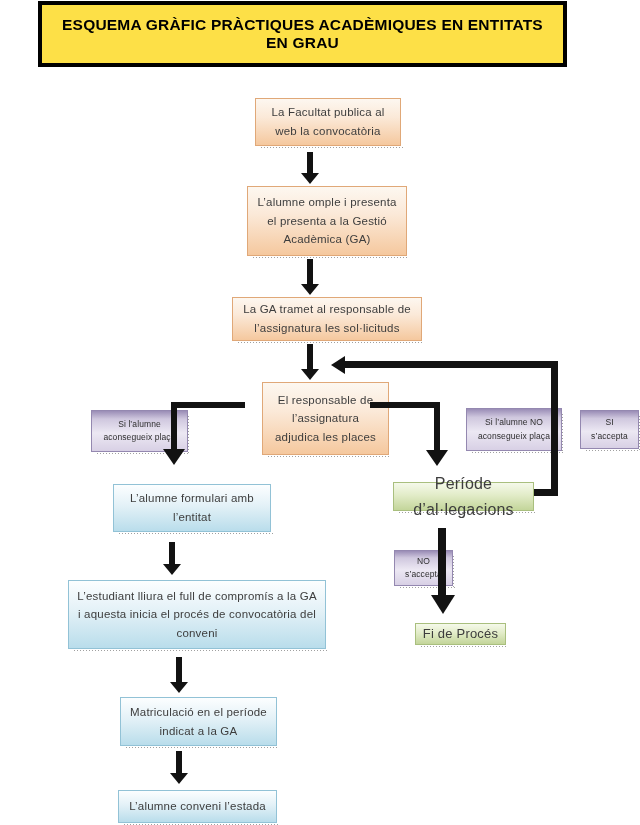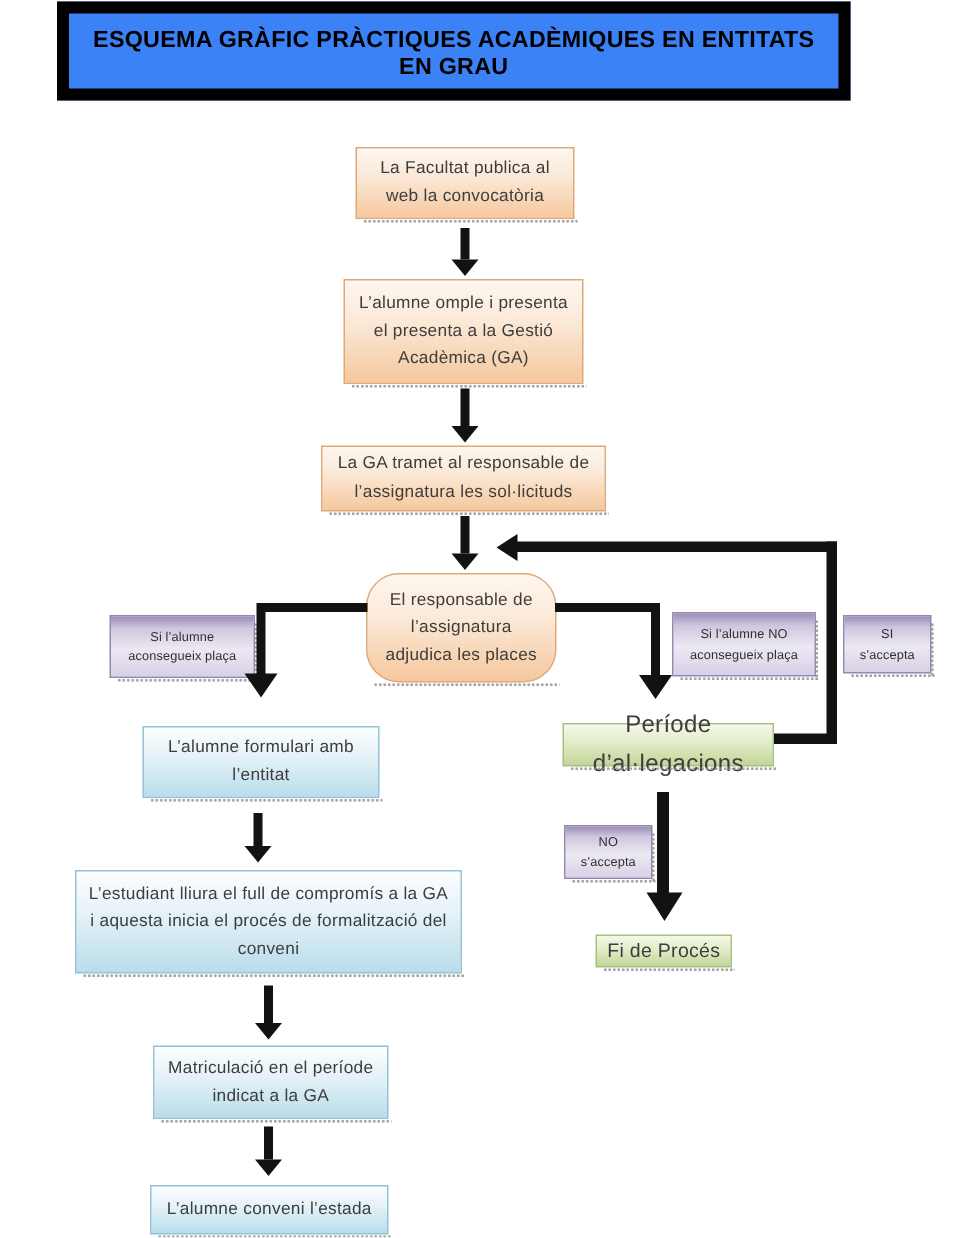--- a/index.html
+++ b/index.html
@@ -3,26 +3,26 @@
 <meta charset="utf-8">
 <style>
   html,body{margin:0;padding:0;background:#ffffff;}
   #stage{
     position:relative;width:640px;height:825px;background:#ffffff;
     font-family:"Liberation Sans", sans-serif;color:#3d3d3d;overflow:hidden;
   }
   .node{
     position:absolute;display:flex;align-items:center;justify-content:center;
     text-align:center;box-sizing:border-box;padding:3px 6px;
-    font-size:11.5px;line-height:1.62;letter-spacing:.2px;
+    font-size:11.5px;line-height:1.62;letter-spacing:.2px;margin-left:18px;
   }
   .title-box{
     position:absolute;left:38px;top:1px;width:529px;height:66px;
-    background:#3b82f6;border:8px solid #000000;box-sizing:border-box;
-    display:flex;flex-direction:column;justify-content:flex-start;
+    background:#fde047;border:4px solid #000000;box-sizing:border-box;
+    display:flex;flex-direction:column;justify-content:center;
     padding:9px 8px 10px 8px;text-align:center;color:#000;
     font-weight:bold;font-size:15.5px;letter-spacing:.2px;
   }
   .orange{
     background:linear-gradient(180deg,#fdf7f0 0%,#fbe9d8 40%,#f5c89e 100%);
     border:1px solid #e0a878;
   }
   .blue{
     background:linear-gradient(180deg,#fcfeff 0%,#e3f1f7 45%,#b9ddeb 100%);
     border:1px solid #92c2d6;
@@ -80,21 +80,21 @@
     <span class="hd"></span>
   </div>
 
   <div class="node orange shdw" style="left:214px;top:297px;width:190px;height:44px;">La GA tramet al responsable de l’assignatura les sol·licituds</div>
 
   <div class="va" style="left:301px;top:344px;width:18px;height:36px;">
     <span class="sh"></span>
     <span class="hd"></span>
   </div>
 
-  <div class="node orange shdw" style="left:244px;top:382px;width:127px;height:73px;border-radius:22px;">El responsable de l’assignatura adjudica les places</div>
+  <div class="node orange shdw" style="left:244px;top:382px;width:127px;height:73px;">El responsable de l’assignatura adjudica les places</div>
 
   <div class="node purple shdw shdw-r" style="left:448px;top:408px;width:96px;height:43px;">Si l’alumne NO aconsegueix plaça</div>
 
   <div class="node purple shdw shdw-r" style="left:73px;top:410px;width:97px;height:42px;">Si l’alumne aconsegueix plaça</div>
 
   <div class="node purple shdw shdw-r" style="left:562px;top:410px;width:59px;height:39px;">SI s’accepta</div>
 
   <div class="node purple shdw shdw-r" style="left:376px;top:550px;width:59px;height:36px;">NO s’accepta</div>
 
   <div class="line" style="left:172px;top:402px;width:73px;height:6px;"></div>
@@ -110,21 +110,21 @@
   <div class="line" style="left:551px;top:361px;width:7px;height:135px;"></div>
   <div class="line" style="left:516px;top:489px;width:42px;height:7px;"></div>
 
   <div class="node blue shdw" style="left:95px;top:484px;width:158px;height:48px;">L’alumne formulari amb l’entitat</div>
 
   <div class="va" style="left:163px;top:542px;width:18px;height:33px;">
     <span class="sh"></span>
     <span class="hd"></span>
   </div>
 
-  <div class="node blue shdw" style="left:50px;top:580px;width:258px;height:69px;">L’estudiant lliura el full de compromís a la GA i aquesta inicia el procés de formalització del conveni</div>
+  <div class="node blue shdw" style="left:50px;top:580px;width:258px;height:69px;">L’estudiant lliura el full de compromís a la GA i aquesta inicia el procés de convocatòria del conveni</div>
 
   <div class="va" style="left:170px;top:657px;width:18px;height:36px;">
     <span class="sh"></span>
     <span class="hd"></span>
   </div>
 
   <div class="node blue shdw" style="left:102px;top:697px;width:157px;height:49px;">Matriculació en el període indicat a la GA</div>
 
   <div class="va" style="left:170px;top:751px;width:18px;height:33px;">
     <span class="sh"></span>

